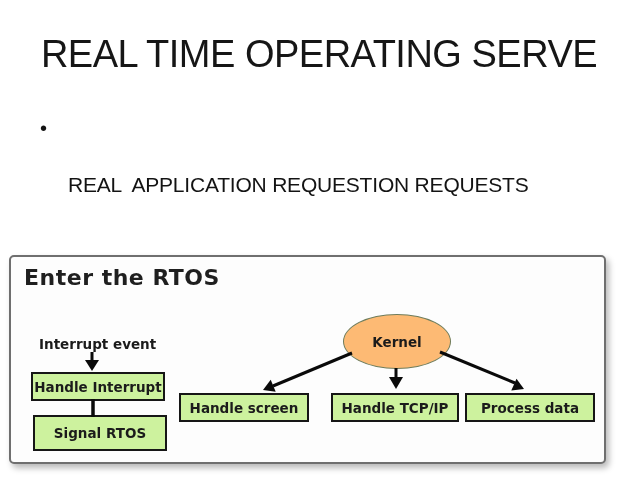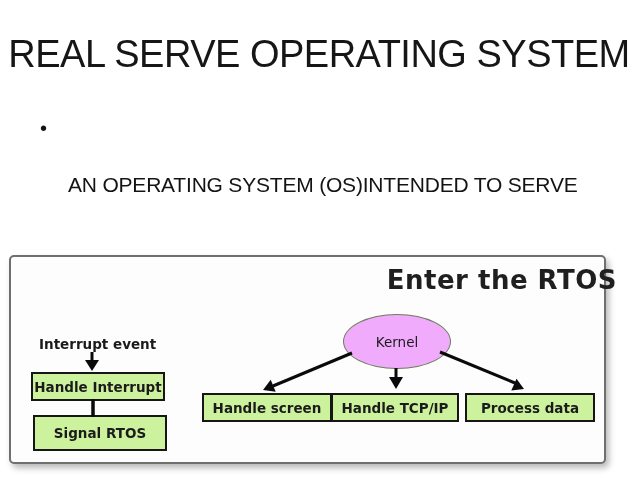--- a/index.html
+++ b/index.html
@@ -53,23 +53,23 @@
     background: #fdfdfd;
     border: 2px solid #6f6f6f;
     border-radius: 5px;
     box-shadow: 3px 4px 6px rgba(0,0,0,0.28);
     font-family: "DejaVu Sans", sans-serif;
   }
   .dg-inner { position: absolute; inset: 0; }
   .dg-title {
     position: absolute;
     top: 8px; left: 0; right: 0;
-    text-align: right;
+    text-align: left;
     transform: translateX(13px);
-    font-size: 26px;
+    font-size: 22px;
     font-weight: bold;
     letter-spacing: 0.5px;
     color: #1f1f1f;
   }
   .dg-label {
     position: absolute;
     left: 28px; top: 79px; width: 140px;
     text-align: left;
     font-size: 13.5px;
     font-weight: bold;
@@ -82,51 +82,50 @@
     border: 2px solid #161616;
     display: flex;
     align-items: center;
     justify-content: center;
     font-size: 13.5px;
     font-weight: bold;
     color: #1b1b1b;
   }
   .dg-box.handle-interrupt { left: 20px;  top: 115px; width: 134px; height: 29px; }
   .dg-box.signal-rtos      { left: 22px;  top: 158px; width: 134px; height: 36px; }
-  .dg-box.handle-screen    { left: 191px; top: 136px; width: 130px; height: 29px; }
+  .dg-box.handle-screen    { left: 168px; top: 136px; width: 130px; height: 29px; }
   .dg-box.handle-tcpip     { left: 320px; top: 136px; width: 128px; height: 29px; }
   .dg-box.process-data     { left: 454px; top: 136px; width: 130px; height: 29px; }
   .dg-ellipse {
     position: absolute;
     left: 332px; top: 57px; width: 108px; height: 55px;
     box-sizing: border-box;
-    background: #f0abfc;
+    background: #fdba74;
     border: 1.5px solid #6f7d5c;
     border-radius: 50%;
     display: flex;
     align-items: center;
     justify-content: center;
     font-size: 13.5px;
-    font-weight: normal;
+    font-weight: bold;
     color: #1b1b1b;
   }
   .dg-arrows { position: absolute; inset: 0; width: 100%; height: 100%; }
 </style>
 </head>
 <body>
 
 <div class="slide">
 
-  <h1 class="slide-title">REAL SERVE OPERATING SYSTEM</h1>
+  <h1 class="slide-title">REAL TIME OPERATING SERVE</h1>
 
   <div class="bullets">
     <div class="bullet">
       <span class="dot">•</span>
       <div class="btext">
-        <div>AN OPERATING SYSTEM (OS)INTENDED TO SERVE</div>
         <div>REAL  APPLICATION REQUESTION REQUESTS</div>
       </div>
     </div>
     <div class="bullet">
       <span class="dot">•</span>
       <div class="btext">
         <div>AN RTOS HAS AN ADVANCED ALGORITHM FOR</div>
         
       </div>
     </div>

